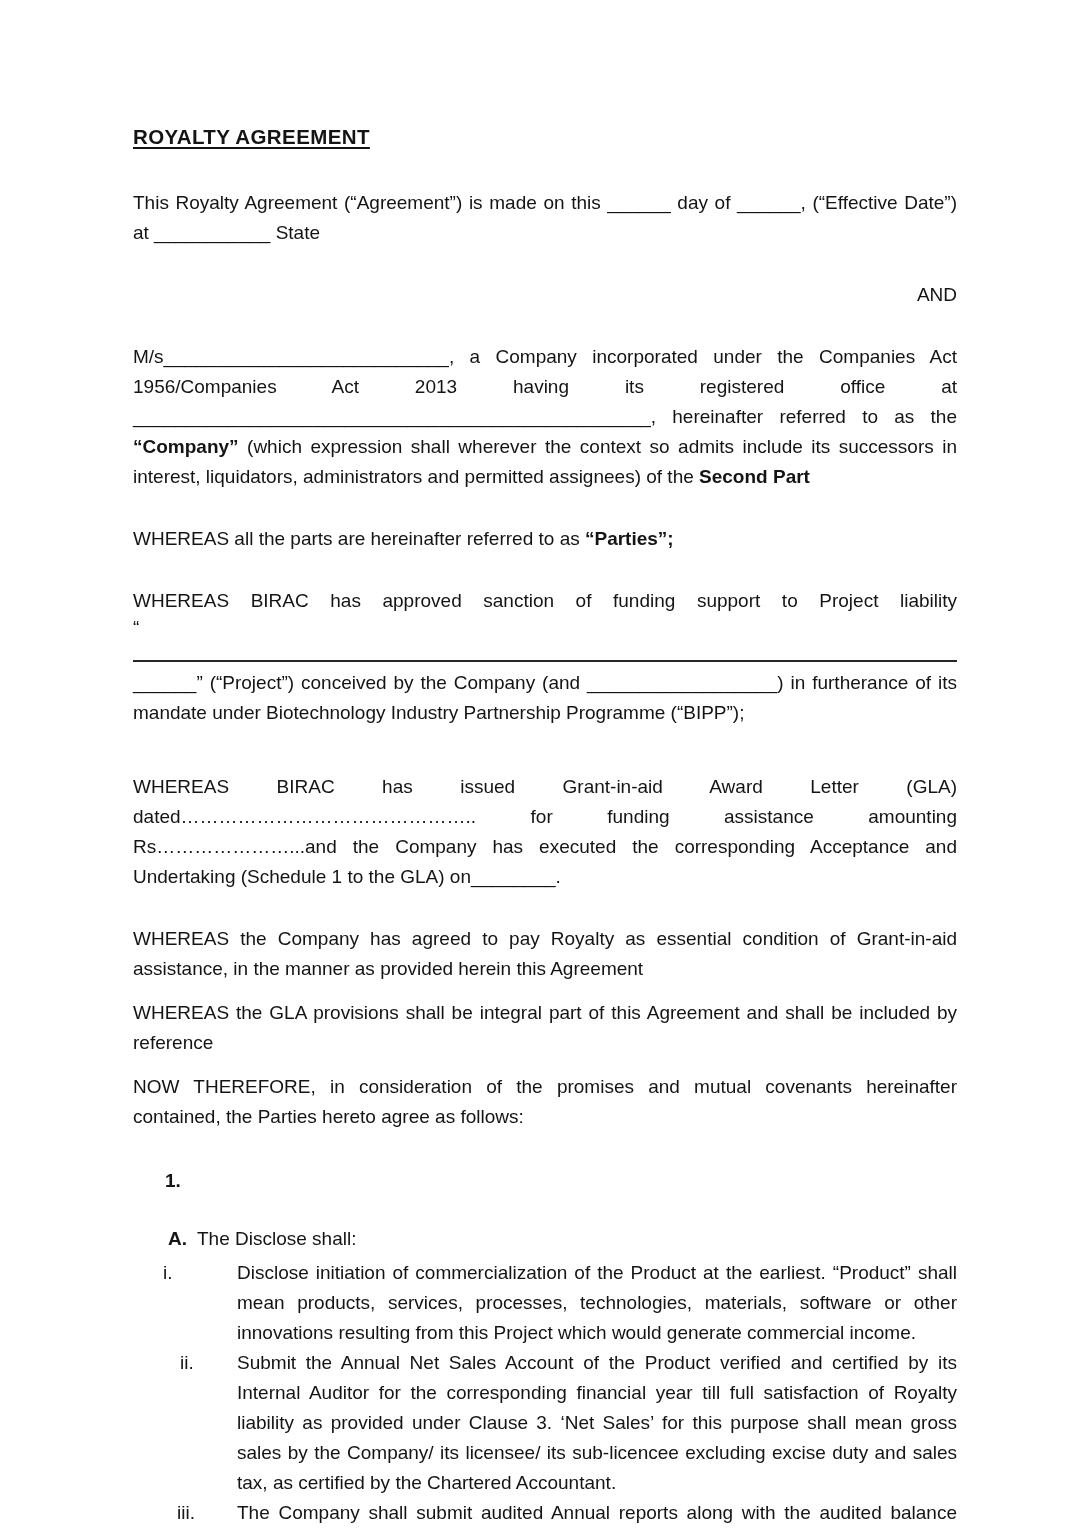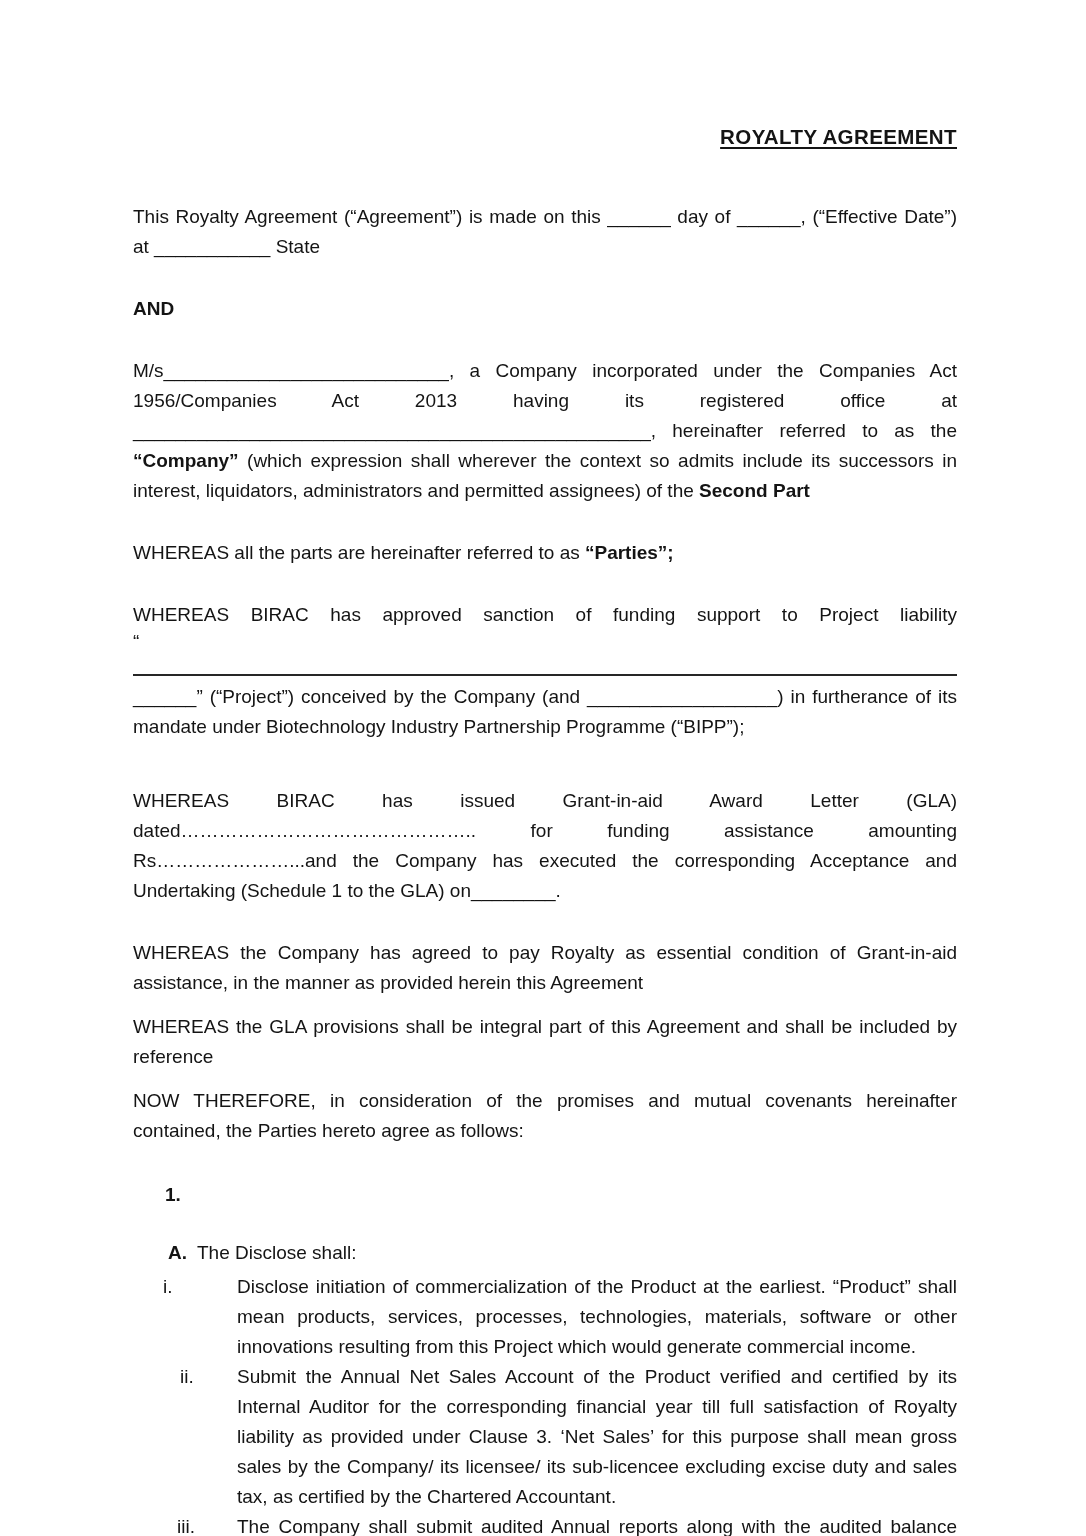--- a/index.html
+++ b/index.html
@@ -13,28 +13,28 @@
     color: #141414;
     font-family: "Liberation Sans", "DejaVu Sans", sans-serif;
     font-size: 19px;
     line-height: 30px;
     padding: 122px 129px 40px 133px;
     overflow: hidden;
   }
   .title {
     font-size: 20.5px;
     font-weight: bold;
-    text-align: right;
+    text-align: left;
     text-decoration: underline;
     text-underline-offset: 3px;
     letter-spacing: 0.4px;
-    margin-bottom: 50px;
+    margin-bottom: 36px;
   }
   .para { text-align: justify; margin-bottom: 14px; margin-top: 32px; }
-  .center { text-align: left; font-weight: bold; }
+  .center { text-align: right; }
   .b { font-weight: bold; }
   .line { display: block; }
   .just-full { text-align: justify; text-align-last: justify; }
   .quote-line { display: block; height: 24px; line-height: 24px; }
   .blank-rule {
     display: block;
     height: 22px;
     border-bottom: 2px solid #262626;
     margin-bottom: 6px;
   }

